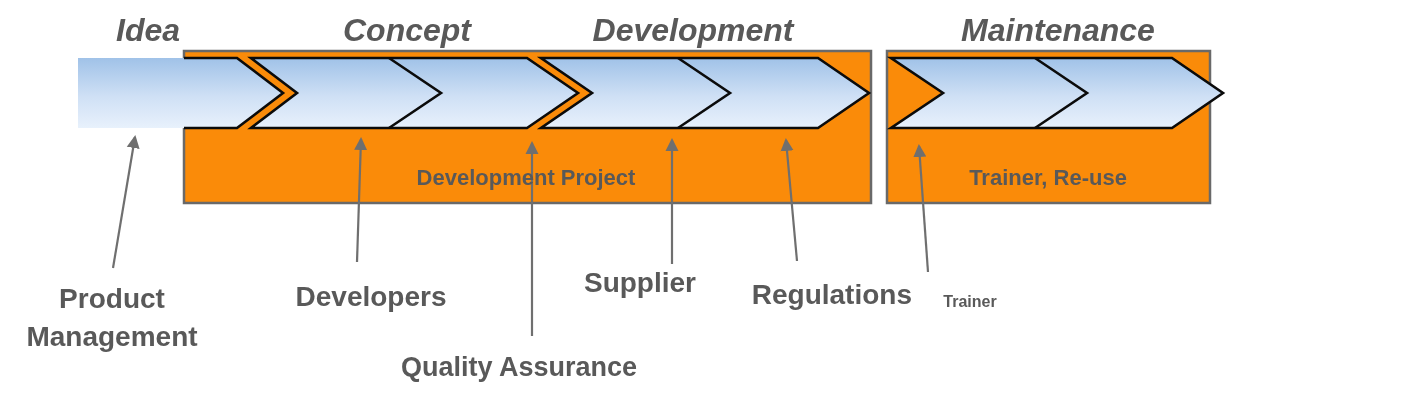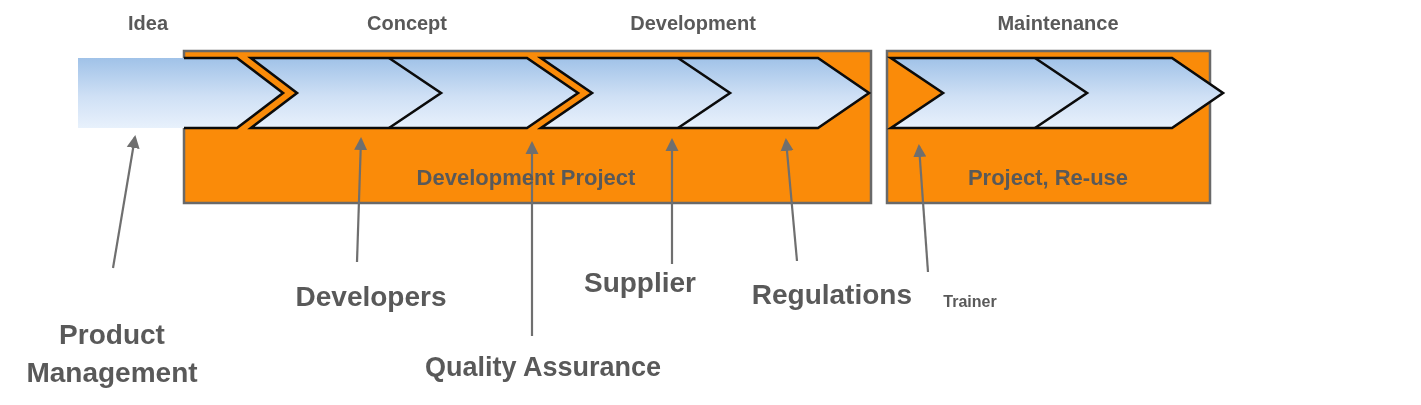--- a/index.html
+++ b/index.html
@@ -13,23 +13,23 @@
   .stage svg{position:absolute;left:0;top:0;}
   .lbl{
     position:absolute;
     color:#595959;
     text-align:center;
     font-weight:600;
     font-size:28px;
     line-height:1.15;
     white-space:nowrap;
   }
-  .phase{font-size:20px;top:12px;}
+  .phase{font-size:32px;top:12px;font-style:italic;}
   .boxlbl{font-weight:700;font-size:22px;top:165px;color:#595959;}
-  .wrap2{white-space:normal;line-height:38px;margin-top:36px;}
+  .wrap2{white-space:normal;line-height:38px;}
 </style>
 </head>
 <body>
 
 <div class="stage">
 
   <svg width="1421" height="405" viewBox="0 0 1421 405">
     <defs>
       <linearGradient id="gradBlue" x1="0" y1="0" x2="0" y2="1">
         <stop offset="0" stop-color="#A0C2E8"></stop>
@@ -64,22 +64,22 @@
     <line x1="928" y1="272" x2="919" y2="146" stroke="#6F6F6F" stroke-width="2.2" marker-end="url(#arrowHead)"></line>
   </svg>
 
   <div class="lbl phase" style="left:78px;width:140px;">Idea</div>
   <div class="lbl phase" style="left:327px;width:160px;">Concept</div>
   <div class="lbl phase" style="left:588px;width:210px;">Development</div>
   <div class="lbl phase" style="left:953px;width:210px;">Maintenance</div>
 
 
   <div class="lbl boxlbl" style="left:370px;width:312px;">Development Project</div>
-  <div class="lbl boxlbl" style="left:918px;width:260px;">Project, Re-use</div>
+  <div class="lbl boxlbl" style="left:918px;width:260px;">Trainer, Re-use</div>
 
   <div class="lbl wrap2" style="left:12px;top:280px;width:200px;">Product Management</div>
   <div class="lbl" style="left:281px;top:281px;width:180px;">Developers</div>
-  <div class="lbl" style="left:418px;top:352px;width:250px;font-size:27px;">Quality Assurance</div>
+  <div class="lbl" style="left:394px;top:352px;width:250px;font-size:27px;">Quality Assurance</div>
   <div class="lbl" style="left:550px;top:267px;width:180px;">Supplier</div>
   <div class="lbl" style="left:722px;top:279px;width:190px;text-align:right;">Regulations</div>
   <div class="lbl" style="left:900px;top:293px;width:140px;font-size:16px;">Trainer</div>
 
 </div>
 
 </body></html>

